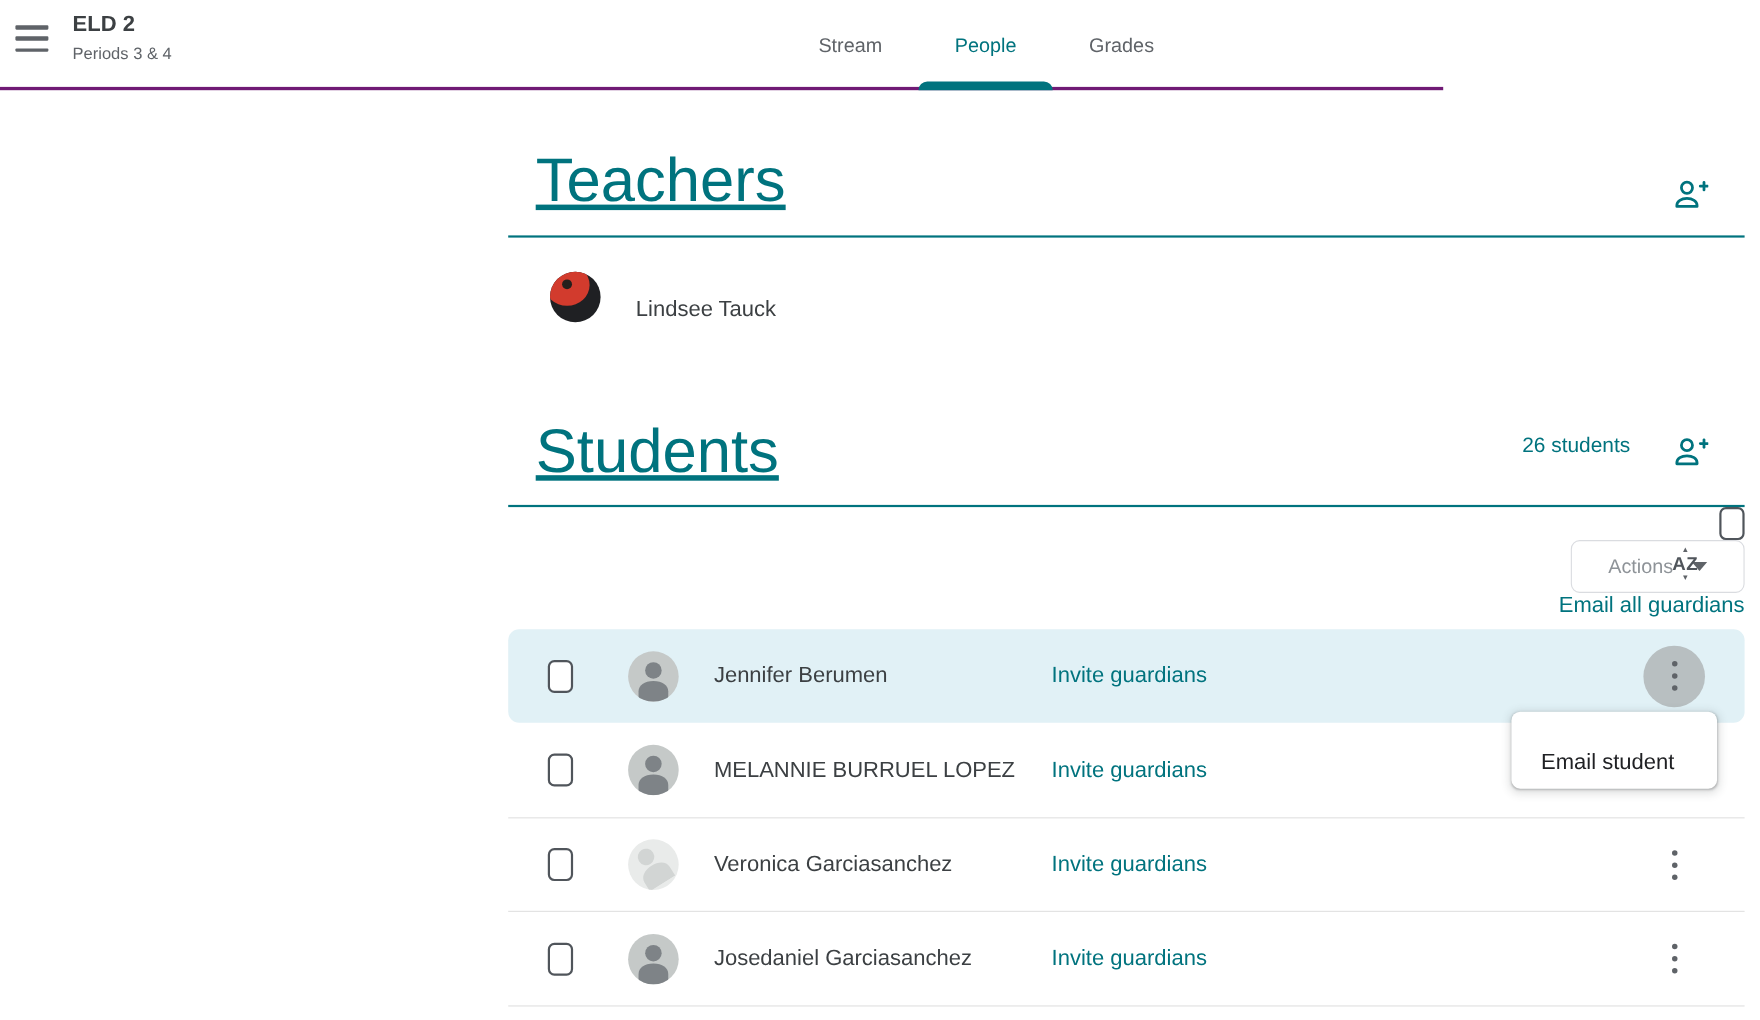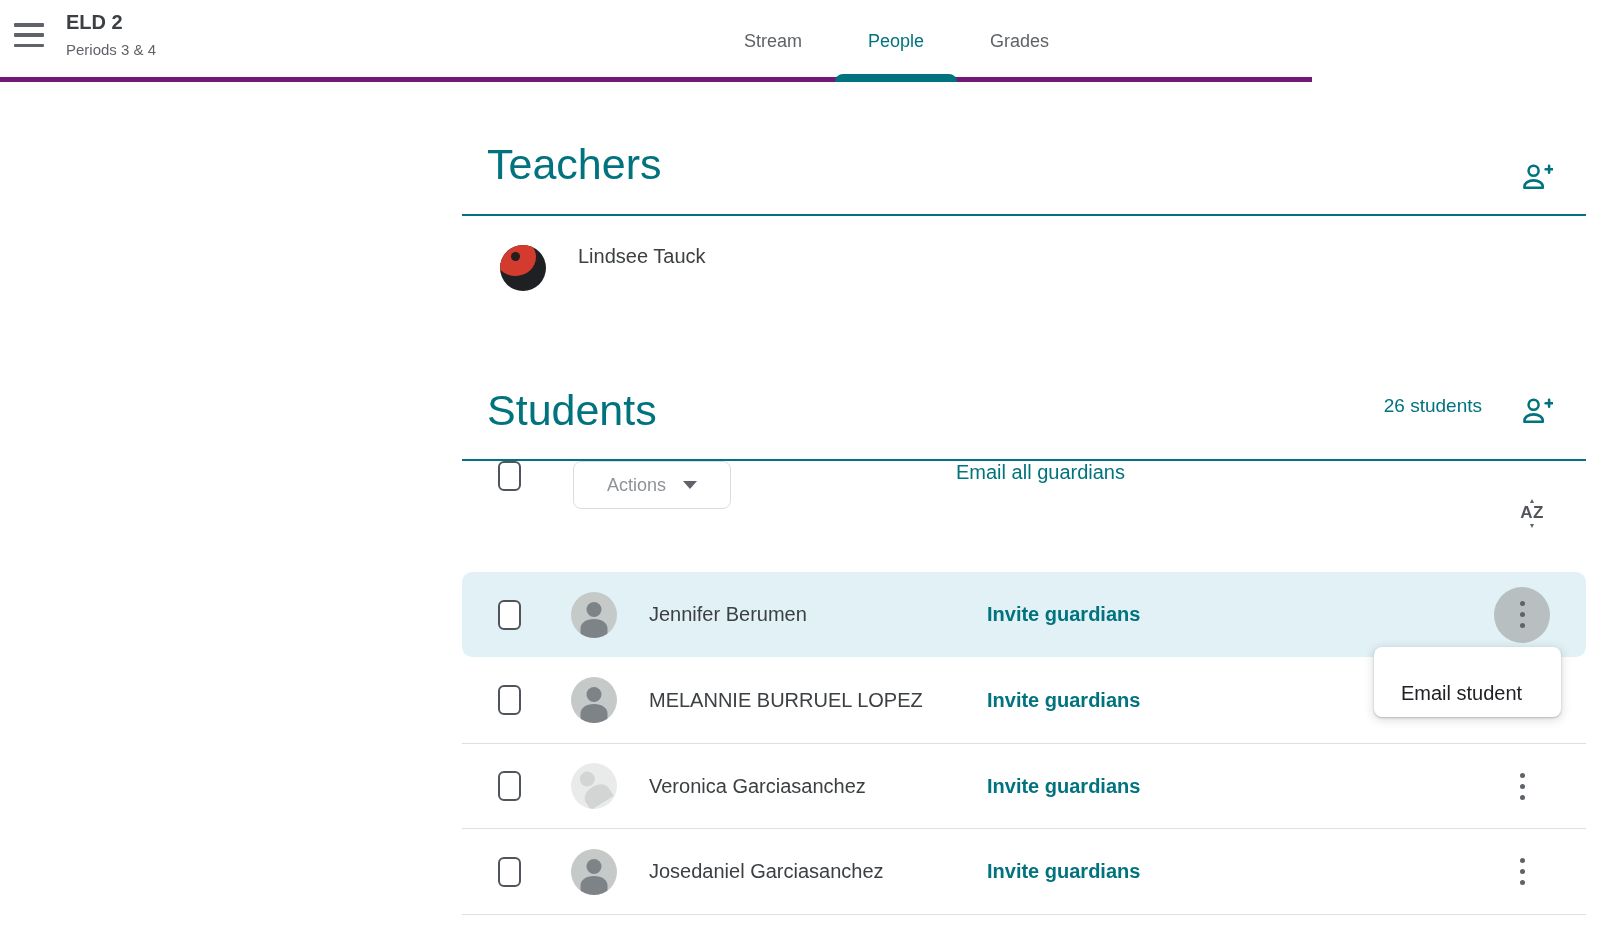--- a/index.html
+++ b/index.html
@@ -9,59 +9,59 @@
     --text2:#5f6368;
     --border:#e0e0e0;
     --kebab-bg:#b8bfc1;
   }
   *{box-sizing:border-box;margin:0;padding:0;}
   body{font-family:"Liberation Sans","DejaVu Sans",sans-serif;background:#fff;}
   #app{position:relative;width:1600px;height:927px;background:#fff;overflow:hidden;}
 
   
   .topbar{position:absolute;top:0;left:0;width:1312px;height:82px;background:#fff;
-          border-bottom:5px solid #701a75;z-index:5;}
+          border-bottom:3px solid #701a75;z-index:5;}
   .hamburger{position:absolute;left:14px;top:23px;width:30px;height:24px;
              display:flex;flex-direction:column;justify-content:space-between;cursor:pointer;}
   .hamburger span{display:block;height:3.5px;background:#5f6368;border-radius:1px;}
   .course{position:absolute;left:66px;top:9px;}
   .course-title{font-size:20px;font-weight:700;color:var(--text1);line-height:26px;}
   .course-sub{font-size:15px;color:var(--text2);margin-top:6px;}
   .tabs{position:absolute;left:711px;top:0;height:82px;display:flex;}
   .tab{position:relative;display:flex;align-items:center;padding:0 33px;font-size:18px;
        font-weight:500;color:var(--text2);cursor:pointer;white-space:nowrap;}
   .tab.active{color:var(--accent);}
   .tab.active::after{content:"";position:absolute;left:0;right:0;bottom:0;height:8px;
        background:var(--accent);border-radius:8px 8px 0 0;}
 
   
   .content{position:absolute;left:462px;top:82px;width:1124px;height:845px;}
-  .section-title{font-size:43px;font-weight:400;color:var(--accent);padding-left:25px;line-height:54px;}
+  .section-title{font-size:56px;font-weight:400;color:var(--accent);padding-left:25px;line-height:54px;text-decoration:underline;}
   .rule{position:absolute;left:0;width:1124px;height:0;border-top:2px solid var(--accent);}
   .teachers-head{position:absolute;top:55px;left:0;width:1124px;height:54px;}
   .students-head{position:absolute;top:301px;left:0;width:1124px;height:54px;}
   .head-right{position:absolute;right:33px;top:12px;display:flex;align-items:flex-start;gap:38px;}
   .count-label{font-size:19px;font-weight:500;color:var(--accent);}
   .icon-btn{background:none;border:none;cursor:pointer;display:flex;align-items:center;
             justify-content:center;padding:0;color:var(--accent);}
   .add-icon-abs{position:absolute;right:33px;top:24px;}
 
   .teacher-row{position:absolute;top:163px;left:0;width:1124px;height:48px;
-               display:flex;align-items:flex-start;padding-left:38px;}
+               display:flex;align-items:flex-end;padding-left:38px;}
   .avatar{width:46px;height:46px;border-radius:50%;overflow:hidden;position:relative;flex:none;}
   .avatar-photo{background:#1f2023;}
   .avatar-photo::before{content:"";position:absolute;width:41px;height:38px;left:-5px;top:-7px;
                border-radius:50%;background:#d23b2d;}
   .avatar-photo::after{content:"";position:absolute;width:9px;height:9px;left:11px;top:7px;
                border-radius:50%;background:#241f1c;}
   .teacher-name{margin-left:32px;font-size:20px;color:var(--text1);}
 
   
   .toolbar{position:absolute;top:379px;left:0;width:1124px;height:110px;
-           display:flex;align-items:flex-start;padding-left:36px;}
+           display:flex;align-items:flex-end;padding-left:36px;flex-direction:column;}
   .checkbox{width:23px;height:30px;border:2.5px solid #50555b;border-radius:6px;
             background:#fff;flex:none;cursor:pointer;}
   .actions-btn{margin-left:52px;width:158px;height:48px;border:1px solid #dadce0;border-radius:8px;
             background:#fff;display:flex;align-items:center;justify-content:center;gap:17px;
             font-size:18px;color:#8e9398;cursor:default;}
   .caret{width:0;height:0;border-left:7px solid transparent;border-right:7px solid transparent;
             border-top:8px solid #5f6368;}
   .email-all{margin-left:225px;font-size:20px;font-weight:500;color:var(--accent);
             text-decoration:none;cursor:pointer;}
   .sort-icon{position:absolute;right:36px;top:36px;width:36px;display:flex;flex-direction:column;
@@ -75,22 +75,22 @@
                padding-left:36px;padding-right:36px;}
   .student-row.bordered{border-bottom:1px solid var(--border);}
   .student-row.highlight{height:85px;background:var(--highlight);border-radius:10px;}
   .student-row .avatar{margin-left:50px;}
   .avatar-gray{background:#c5c9c8;}
   .avatar-gray svg{display:block;}
   .avatar-light{background:#e9ebea;}
   .avatar-light svg{transform:rotate(-32deg) translate(-2px,-4px);display:block;}
   .student-name{margin-left:32px;width:307px;font-size:20px;color:var(--text1);
                 white-space:nowrap;overflow:hidden;}
-  .invite-link{flex:1;font-size:20px;font-weight:700;color:var(--accent);
-               text-decoration:none;cursor:pointer;margin-left:31px;}
+  .invite-link{flex:1;font-size:20px;font-weight:400;color:var(--accent);
+               text-decoration:none;cursor:pointer;}
   .kebab-btn{width:56px;height:56px;margin-left:auto;flex:none;border:none;background:none;
              border-radius:50%;display:flex;flex-direction:column;align-items:center;
              justify-content:center;gap:6px;cursor:pointer;}
   .kebab-btn.pressed{background:var(--kebab-bg);}
   .kebab-btn i{width:5px;height:5px;border-radius:50%;background:#5f6368;}
 
   
   .context-menu{position:absolute;left:1374px;top:647px;width:187px;height:70px;background:#fff;
        border-radius:8px;z-index:20;display:flex;align-items:center;
        box-shadow:0 1px 2px rgba(60,64,67,.30),0 2px 8px 2px rgba(60,64,67,.15);}

